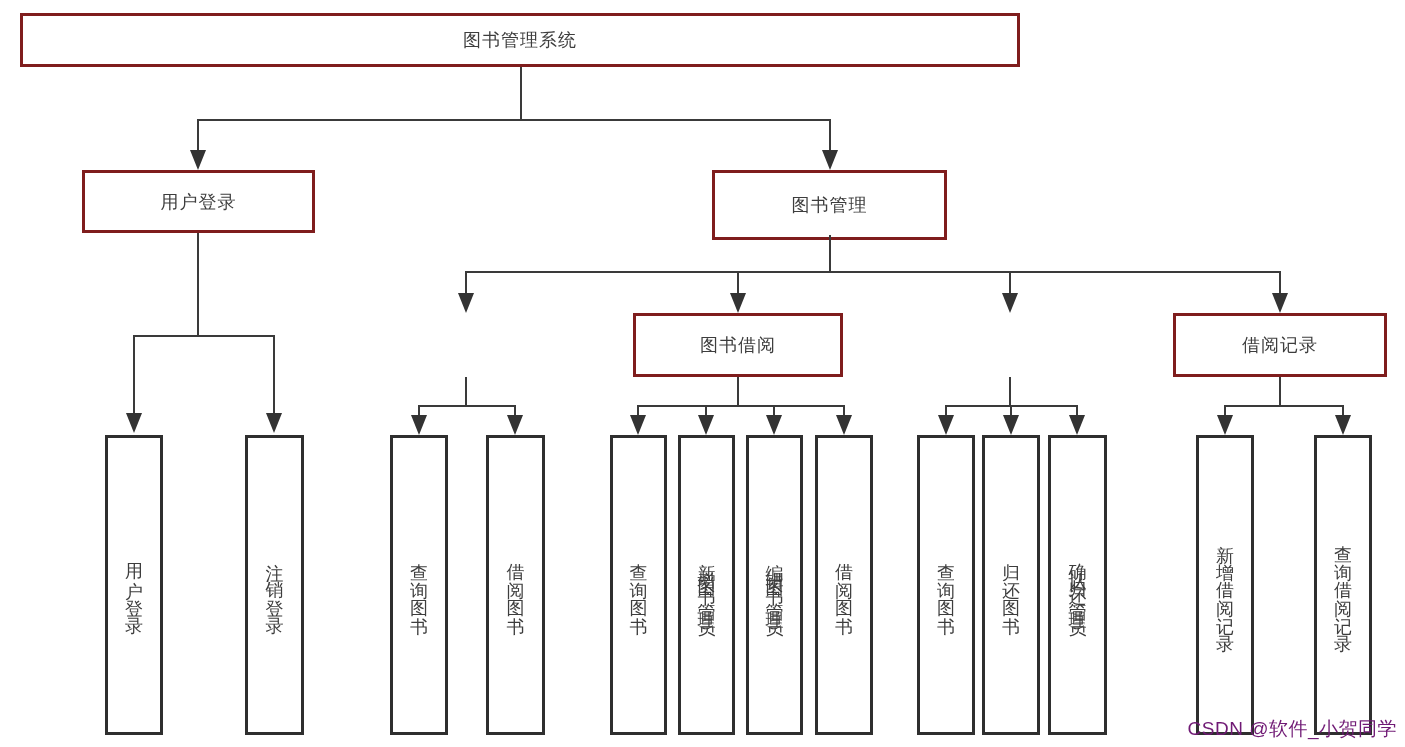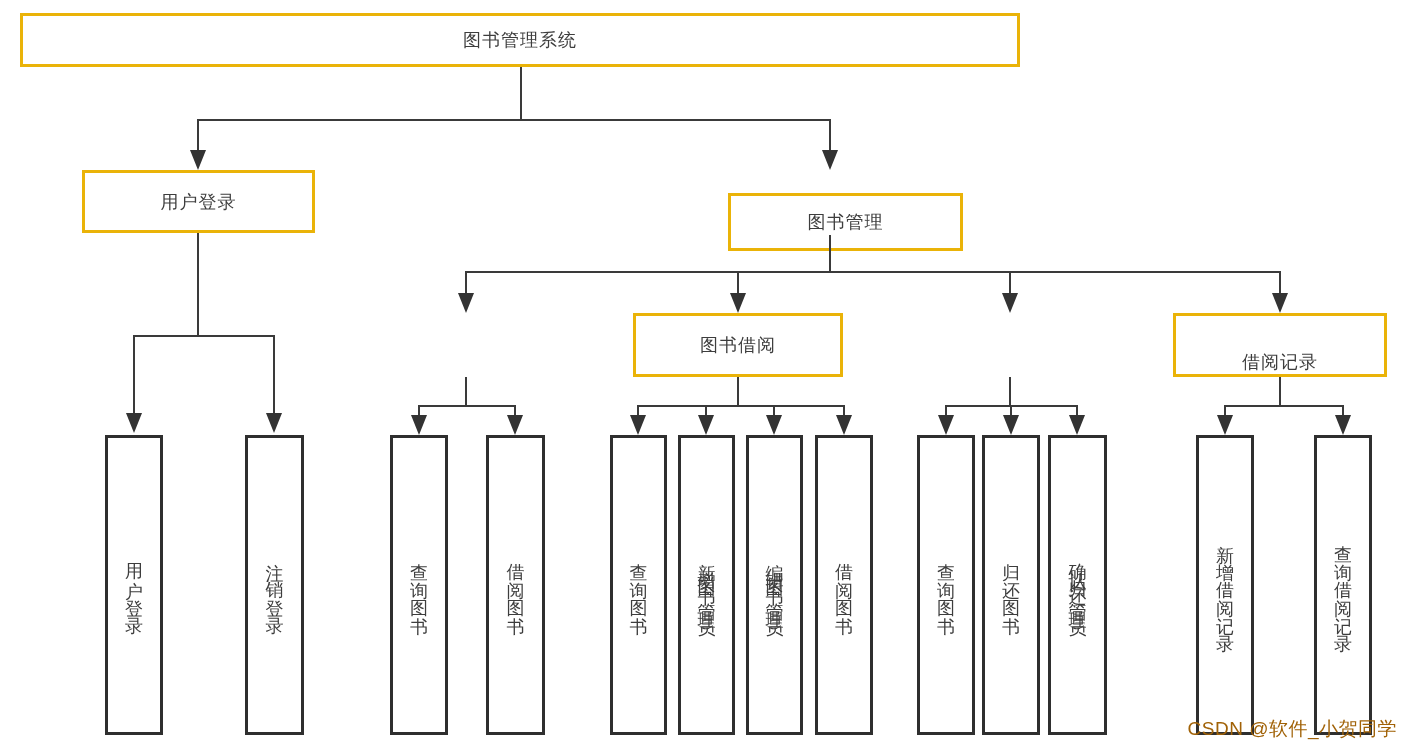--- a/index.html
+++ b/index.html
@@ -1,64 +1,64 @@
 <!DOCTYPE html>
 <html><head>
 <meta charset="utf-8">
 <style>
   html,body{margin:0;padding:0;background:#ffffff;}
   body{width:1405px;height:747px;position:relative;overflow:hidden;
        font-family:"Liberation Sans","DejaVu Sans",sans-serif;}
   .stage{position:absolute;left:0;top:0;width:1405px;height:747px;}
 
-  .node{position:absolute;box-sizing:border-box;border:3px solid #eab308;
+  .node{position:absolute;box-sizing:border-box;border:3px solid #7f1d1d;
         background:#ffffff;display:flex;align-items:center;justify-content:center;
         color:#3d3d3d;font-size:18px;letter-spacing:1px;}
 
   .leaf{position:absolute;box-sizing:border-box;border:3px solid #2f2f2f;
         background:#ffffff;display:flex;align-items:center;justify-content:center;
         top:435px;height:300px;}
   .leaf span{writing-mode:vertical-rl;text-orientation:mixed;
              color:#3d3d3d;font-size:18px;letter-spacing:18px;line-height:1;}
   .leaf span.tight{letter-spacing:8px;}
 
   .vline,.hline{position:absolute;background:#3a3a3a;}
   .vline{width:2px;}
   .hline{height:2px;}
   .arrow{position:absolute;width:0;height:0;
          border-left:8px solid transparent;border-right:8px solid transparent;
          border-top:20px solid #333333;}
 
-  .watermark{position:absolute;right:8px;bottom:5px;color:#a16207;
+  .watermark{position:absolute;right:8px;bottom:5px;color:#701a75;
              font-size:19px;letter-spacing:0.5px;}
 </style>
 </head>
 <body>
 
 <div class="stage">
 
   <div class="node" style="left:20px;top:13px;width:1000px;height:54px;">
     <span>图书管理系统</span>
   </div>
 
   <div class="node" style="left:82px;top:170px;width:233px;height:63px;">
     <span>用户登录</span>
   </div>
 
-  <div class="node" style="left:728px;top:170px;width:235px;height:58px;margin-top:23px;">
+  <div class="node" style="left:712px;top:170px;width:235px;height:70px;">
     <span>图书管理</span>
   </div>
 
 
   <div class="node" style="left:633px;top:313px;width:210px;height:64px;">
     <span>图书借阅</span>
   </div>
 
 
-  <div class="node" style="left:1173px;top:313px;width:214px;height:64px;align-items:flex-end;">
+  <div class="node" style="left:1173px;top:313px;width:214px;height:64px;">
     <span>借阅记录</span>
   </div>
 
   <div class="leaf" style="left:105px;width:58px;">
     <span>用户登录</span>
   </div>
   <div class="leaf" style="left:245px;width:59px;">
     <span>注销登录</span>
   </div>
 

